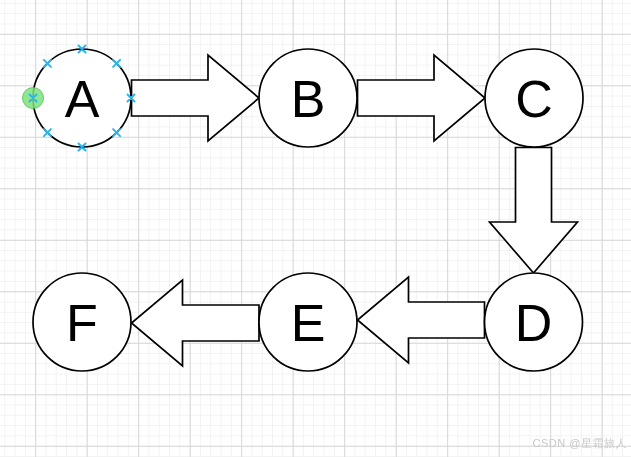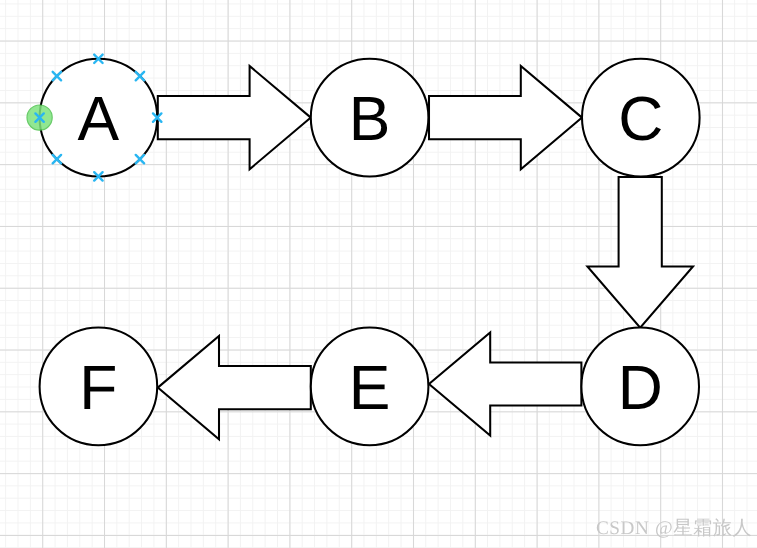--- a/index.html
+++ b/index.html
@@ -52,23 +52,23 @@
   .conn-hover {
     fill: #7ee37e;
     stroke: #4fc24f;
     stroke-width: 1;
     opacity: 0.85;
   }
   .watermark {
     position: absolute;
     right: 4px;
     bottom: 6px;
-    font-size: 16px;
+    font-size: 11px;
     color: #c8c8c8;
-    font-family: Liberation Serif, serif;
+    font-family: Liberation Sans, sans-serif;
     letter-spacing: 0.5px;
     user-select: none;
   }
 </style>
 </head>
 <body>
 
 <div class="canvas">
   <svg width="631" height="457" viewBox="0 0 631 457">
 

